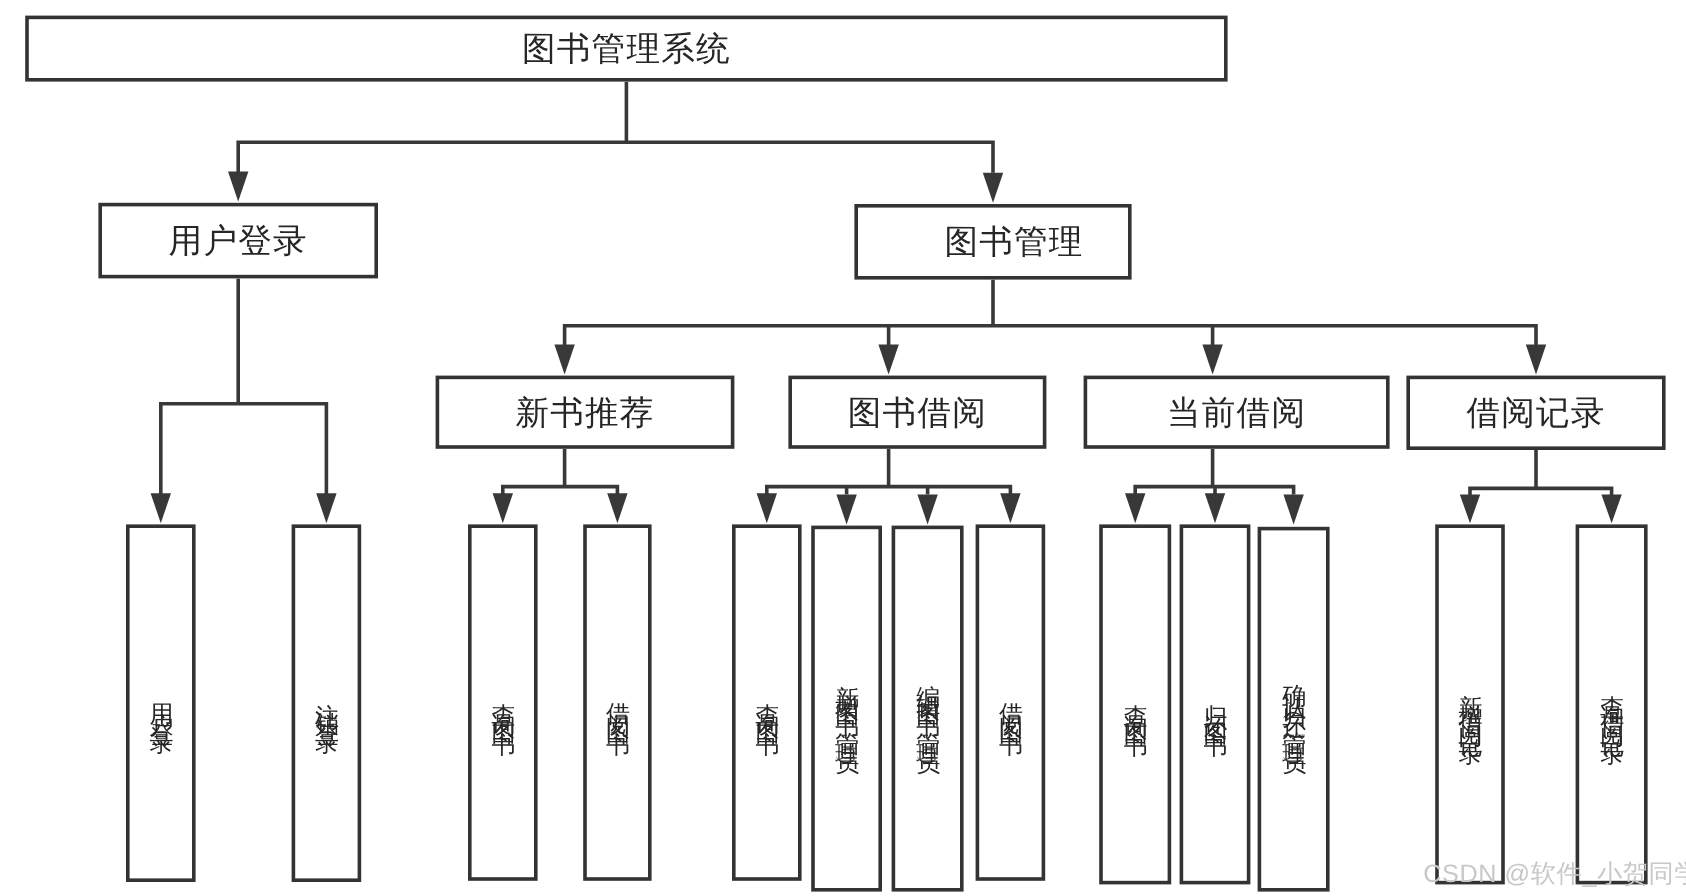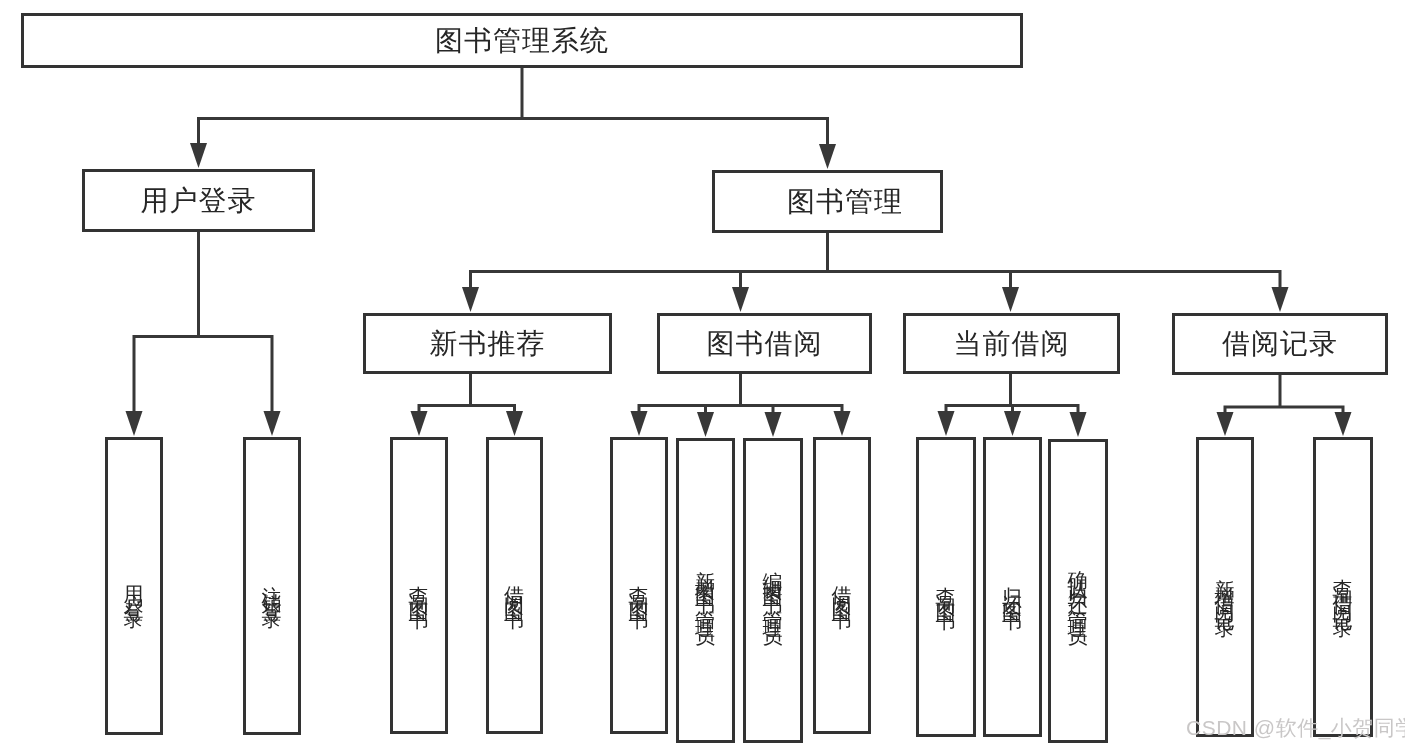--- a/index.html
+++ b/index.html
@@ -107,21 +107,21 @@
     </g>
   </svg>
 
   <div class="box" style="left:21px;top:13px;width:1002px;height:55px;">图书管理系统</div>
 
   <div class="box" style="left:82px;top:169px;width:233px;height:63px;">用户登录</div>
   <div class="box" style="left:712px;top:170px;width:231px;height:63px;padding-left:35px;">图书管理</div>
 
   <div class="box" style="left:363px;top:313px;width:249px;height:61px;">新书推荐</div>
   <div class="box" style="left:633px;top:313px;width:215px;height:61px;margin-left:24px;">图书借阅</div>
-  <div class="box" style="left:903px;top:313px;width:217px;height:61px;">当前借阅</div>
+  <div class="box" style="left:903px;top:313px;width:255px;height:61px;">当前借阅</div>
   <div class="box" style="left:1172px;top:313px;width:216px;height:62px;">借阅记录</div>
 
   <div class="vbox" style="left:105px;top:437px;width:58px;height:298px;">
     <span class="vtext">用户登录</span>
   </div>
   <div class="vbox" style="left:243px;top:437px;width:58px;height:298px;">
     <span class="vtext">注销登录</span>
   </div>
 
   <div class="vbox" style="left:390px;top:437px;width:58px;height:297px;">

